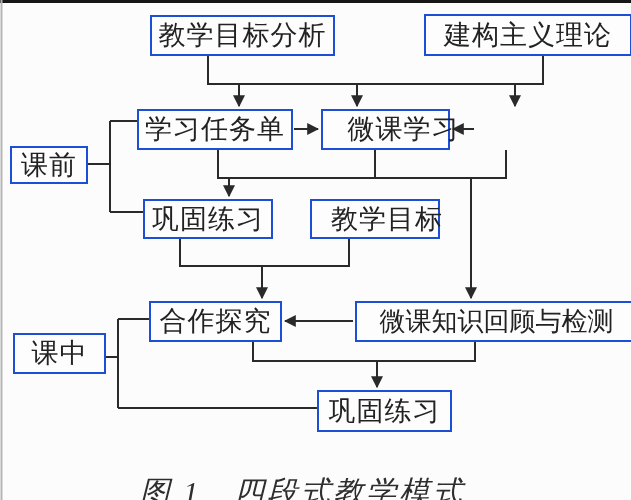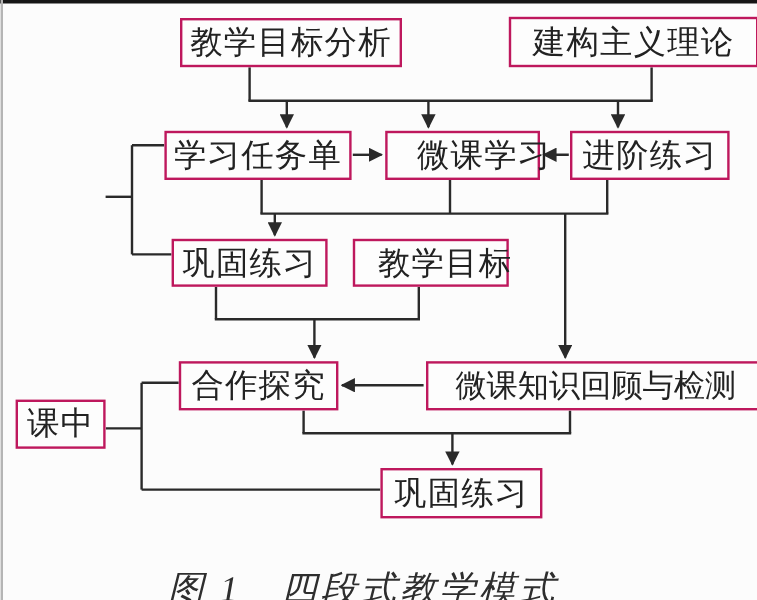--- a/index.html
+++ b/index.html
@@ -19,43 +19,43 @@
   }
   svg.wires {
     position: absolute;
     left: 0; top: 0;
     width: 631px; height: 500px;
   }
   .node {
     position: absolute;
     box-sizing: border-box;
     background: #fdfdfd;
-    border: 2px solid #be185d;
+    border: 2px solid #1d4ed8;
     display: flex;
     align-items: center;
     justify-content: center;
     font-size: 27px;
     color: #222;
     letter-spacing: 1px;
     white-space: nowrap;
     line-height: 1;
   }
   .node.wide { letter-spacing: 0px; font-size: 26px; }
 
   #n-analysis        { left:150px; top:15px;  width:185px; height:41px; }
   #n-constructivism  { left:424px; top:14px;  width:208px; height:42px; }
   #n-tasklist        { left:137px; top:109px; width:156px; height:41px; }
   #n-microlearn      { left:321px; top:109px; width:129px; height:41px;padding-left:36px; }
   #n-advpractice     { left:475px; top:109px; width:133px; height:41px; }
   #n-preclass        { left:10px;  top:146px; width:78px;  height:38px; }
   #n-genquestions    { left:143px; top:199px; width:130px; height:40px; }
-  #n-teachobj        { left:294px; top:199px; width:130px; height:40px;padding-left:24px; }
+  #n-teachobj        { left:310px; top:199px; width:130px; height:40px;padding-left:24px; }
   #n-coopinquiry     { left:149px; top:301px; width:133px; height:41px; }
   #n-reviewtest      { left:355px; top:301px; width:283px; height:41px; }
-  #n-inclass         { left:13px;  top:333px; width:75px;  height:41px; }
+  #n-inclass         { left:13px;  top:333px; width:93px;  height:41px; }
   #n-consolidation   { left:317px; top:390px; width:135px; height:42px; }
 
   .caption {
     position: absolute;
     left: 0;
     top: 447px;
     width: 605px;
     text-align: center;
     font-size: 30px;
     font-style: italic;
@@ -142,22 +142,22 @@
   </svg>
 
   <div class="node" id="n-analysis">教学目标分析</div>
 
   <div class="node" id="n-constructivism">建构主义理论</div>
 
   <div class="node" id="n-tasklist">学习任务单</div>
 
   <div class="node" id="n-microlearn">微课学习</div>
 
-  <div class="node" id="n-advpractice">进阶练习</div>
 
+  <div class="node" id="n-preclass">课前</div>
 
   <div class="node" id="n-genquestions">巩固练习</div>
 
   <div class="node" id="n-teachobj">教学目标</div>
 
   <div class="node" id="n-coopinquiry">合作探究</div>
 
   <div class="node wide" id="n-reviewtest">微课知识回顾与检测</div>
 
   <div class="node" id="n-inclass">课中</div>

